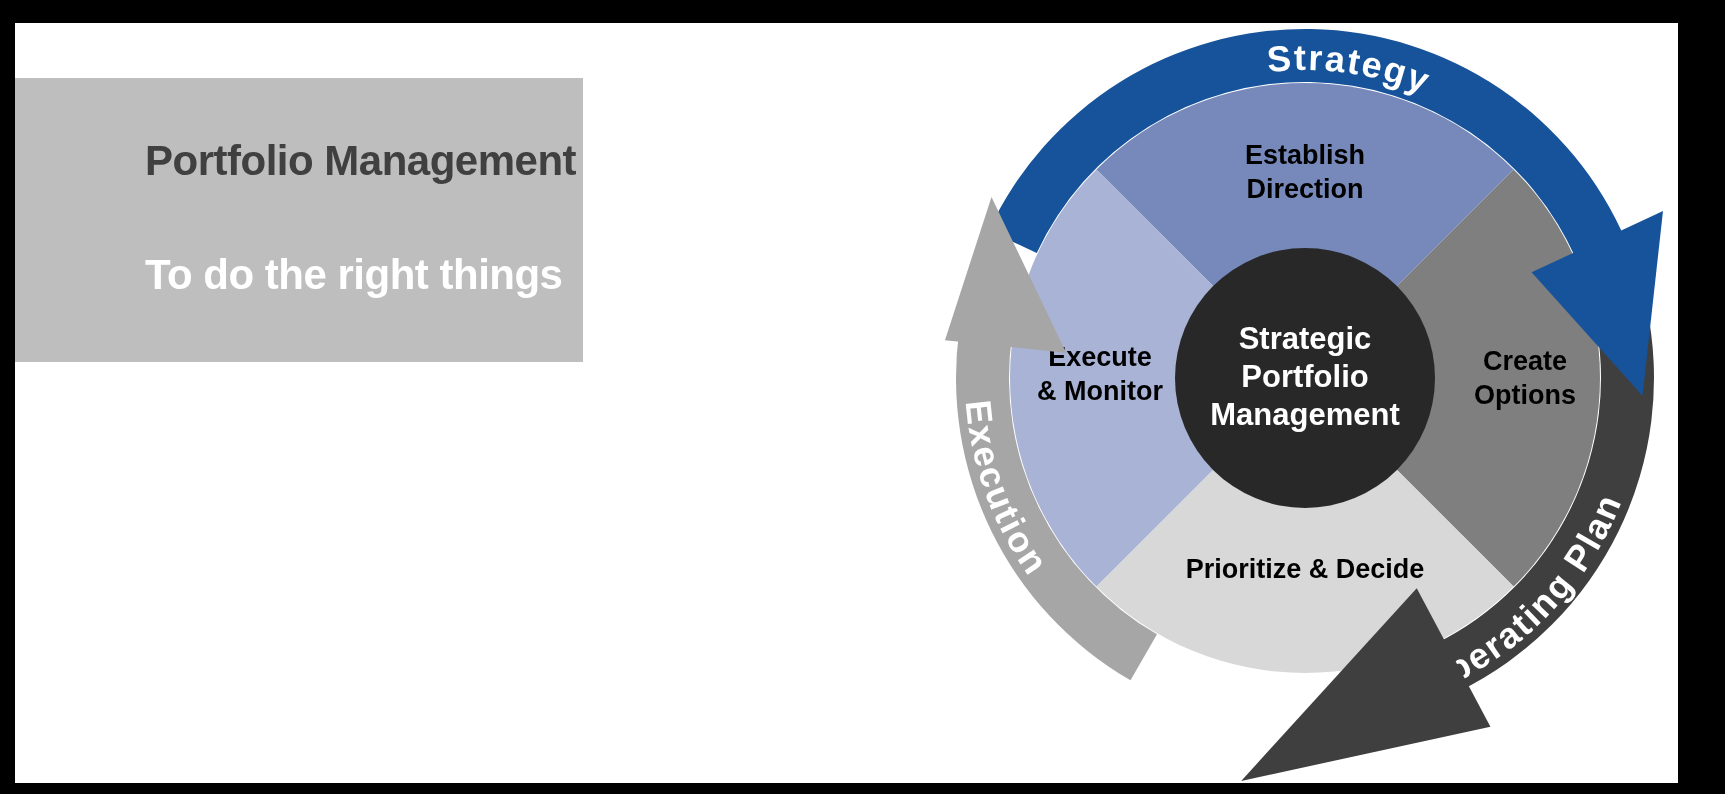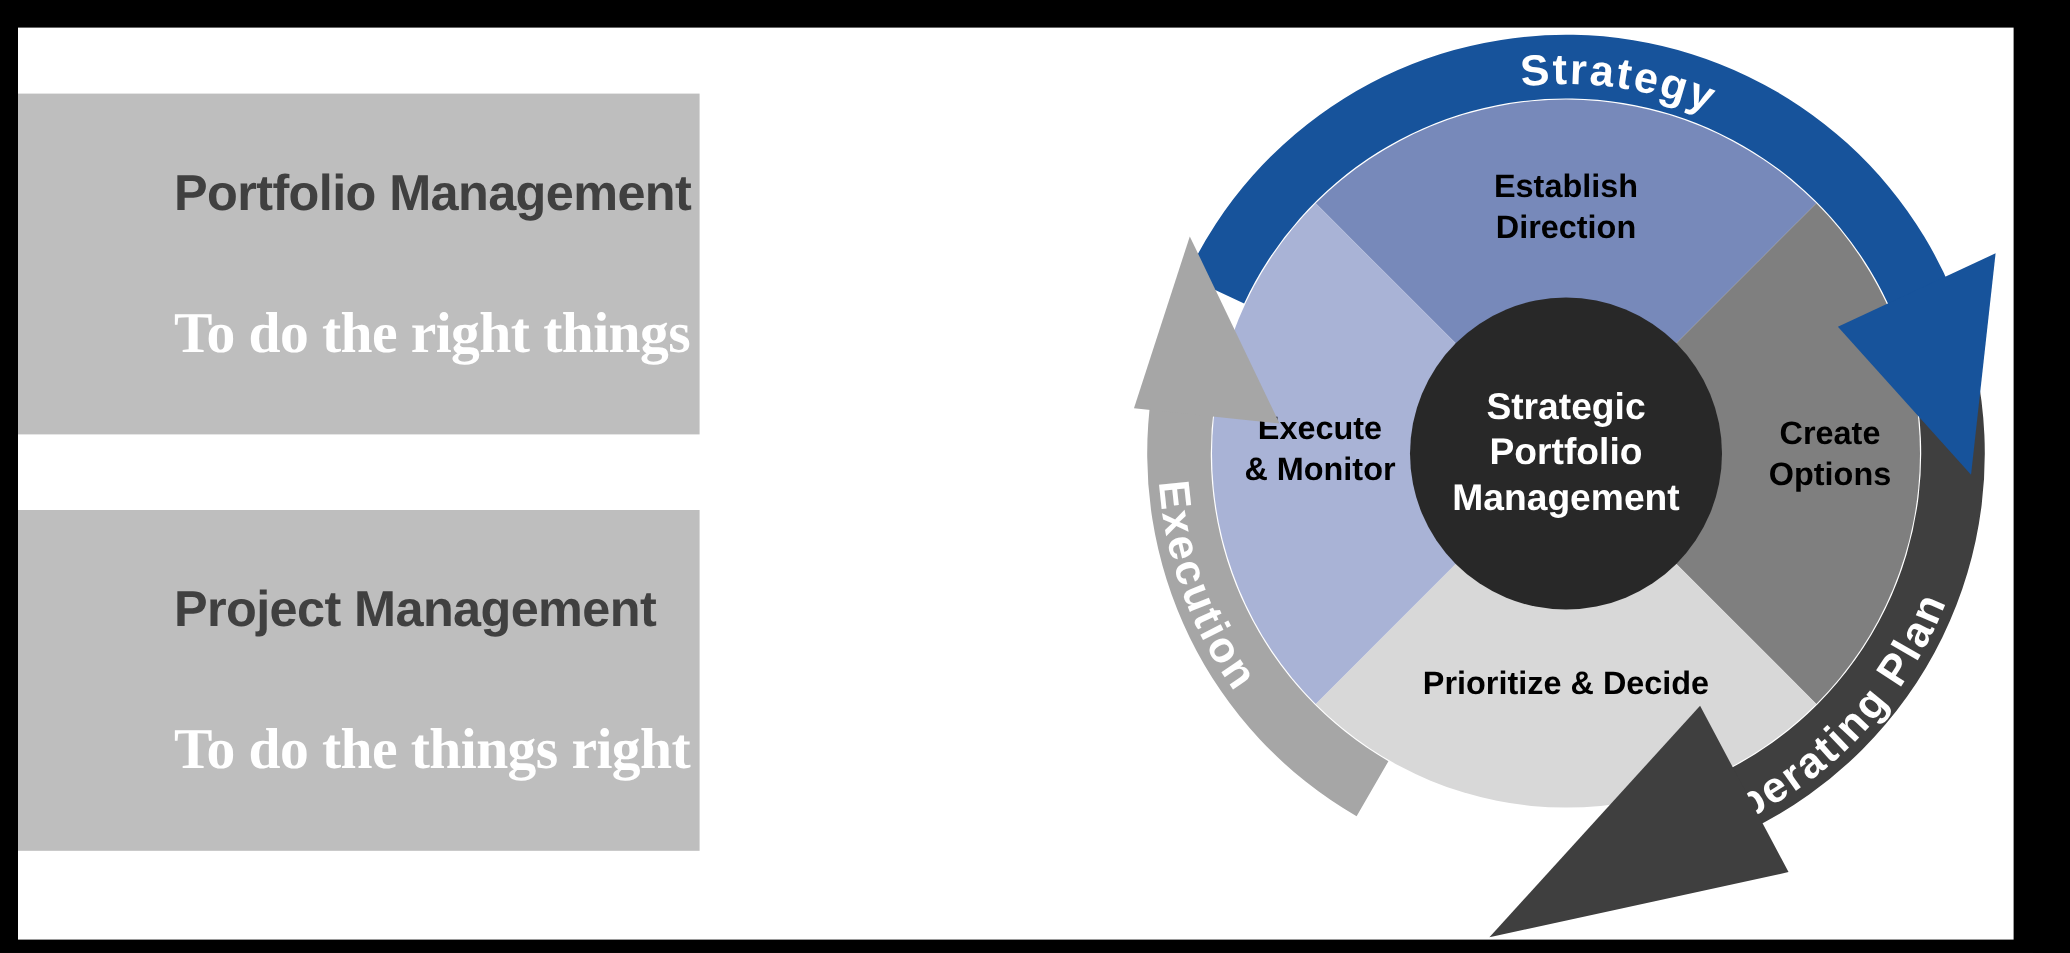--- a/index.html
+++ b/index.html
@@ -1,41 +1,37 @@
 <!DOCTYPE html>
 <html><head>
 <meta charset="utf-8">
 <style>
   html,body{margin:0;padding:0;background:#000;}
   #frame{position:relative;width:1725px;height:794px;background:#000;overflow:hidden;
          font-family:"Liberation Sans", sans-serif;}
   #slide{position:absolute;left:15px;top:23px;width:1663px;height:760px;background:#fff;overflow:hidden;}
   .card{position:absolute;left:0;width:568px;height:284px;}
   .card .title{position:absolute;left:130px;top:62px;font-size:42px;font-weight:700;letter-spacing:-0.5px;line-height:1;}
-  .card .subtitle{position:absolute;left:130px;top:176px;font-size:48px;font-weight:700;letter-spacing:-0.5px;line-height:1;font-family:Liberation Serif, serif;}
+  .card .subtitle{position:absolute;left:130px;top:176px;font-size:42px;font-weight:700;letter-spacing:-0.5px;line-height:1;}
   #card-portfolio{top:55px;}
   #card-project{top:402px;}
   #diagram{position:absolute;left:860px;top:0;width:803px;height:760px;}
   svg text{font-family:"Liberation Sans", sans-serif;}
 </style>
 </head>
 <body>
 
 <div id="frame">
   <div id="slide">
 
     <div id="card-portfolio" class="card" style="background: rgb(190, 190, 190);">
       <div class="title" style="color: rgb(64, 64, 64);">Portfolio Management</div>
       <div class="subtitle" style="color: rgb(255, 255, 255);">To do the right things</div>
     </div>
 
-    <div id="card-project" class="card" style="background: rgb(190, 190, 190);">
-      <div class="title" style="color: rgb(64, 64, 64);">Project Management</div>
-      <div class="subtitle" style="color: rgb(255, 255, 255);">To do the things right</div>
-    </div>
 
     <svg id="diagram" viewBox="0 0 803 760">
         <path d="M 430 355 L 221.4034995499685 146.40349954996847 A 295 295 0 0 1 638.5965004500315 146.40349954996847 Z" fill="#7789BA"></path>
         <path d="M 430 355 L 638.5965004500315 146.40349954996847 A 295 295 0 0 1 638.5965004500315 563.5965004500315 Z" fill="#7F7F7F"></path>
         <path d="M 430 355 L 638.5965004500315 563.5965004500315 A 295 295 0 0 1 221.4034995499685 563.5965004500315 Z" fill="#D8D8D8"></path>
         <path d="M 430 355 L 221.4034995499685 563.5965004500315 A 295 295 0 0 1 221.40349954996844 146.40349954996853 Z" fill="#A9B3D6"></path>
         <circle cx="430" cy="355" r="130" fill="#282828"></circle>
         <text text-anchor="middle" fill="#ffffff" font-size="31" font-weight="700"><tspan x="430" y="326">Strategic</tspan><tspan x="430" y="364">Portfolio</tspan><tspan x="430" y="402">Management</tspan></text>
         <text text-anchor="middle" fill="#000000" font-size="27" font-weight="700"><tspan x="430" y="141">Establish</tspan><tspan x="430" y="175">Direction</tspan></text>
         <text text-anchor="middle" fill="#000000" font-size="27" font-weight="700"><tspan x="650" y="347">Create</tspan><tspan x="650" y="381">Options</tspan></text>

